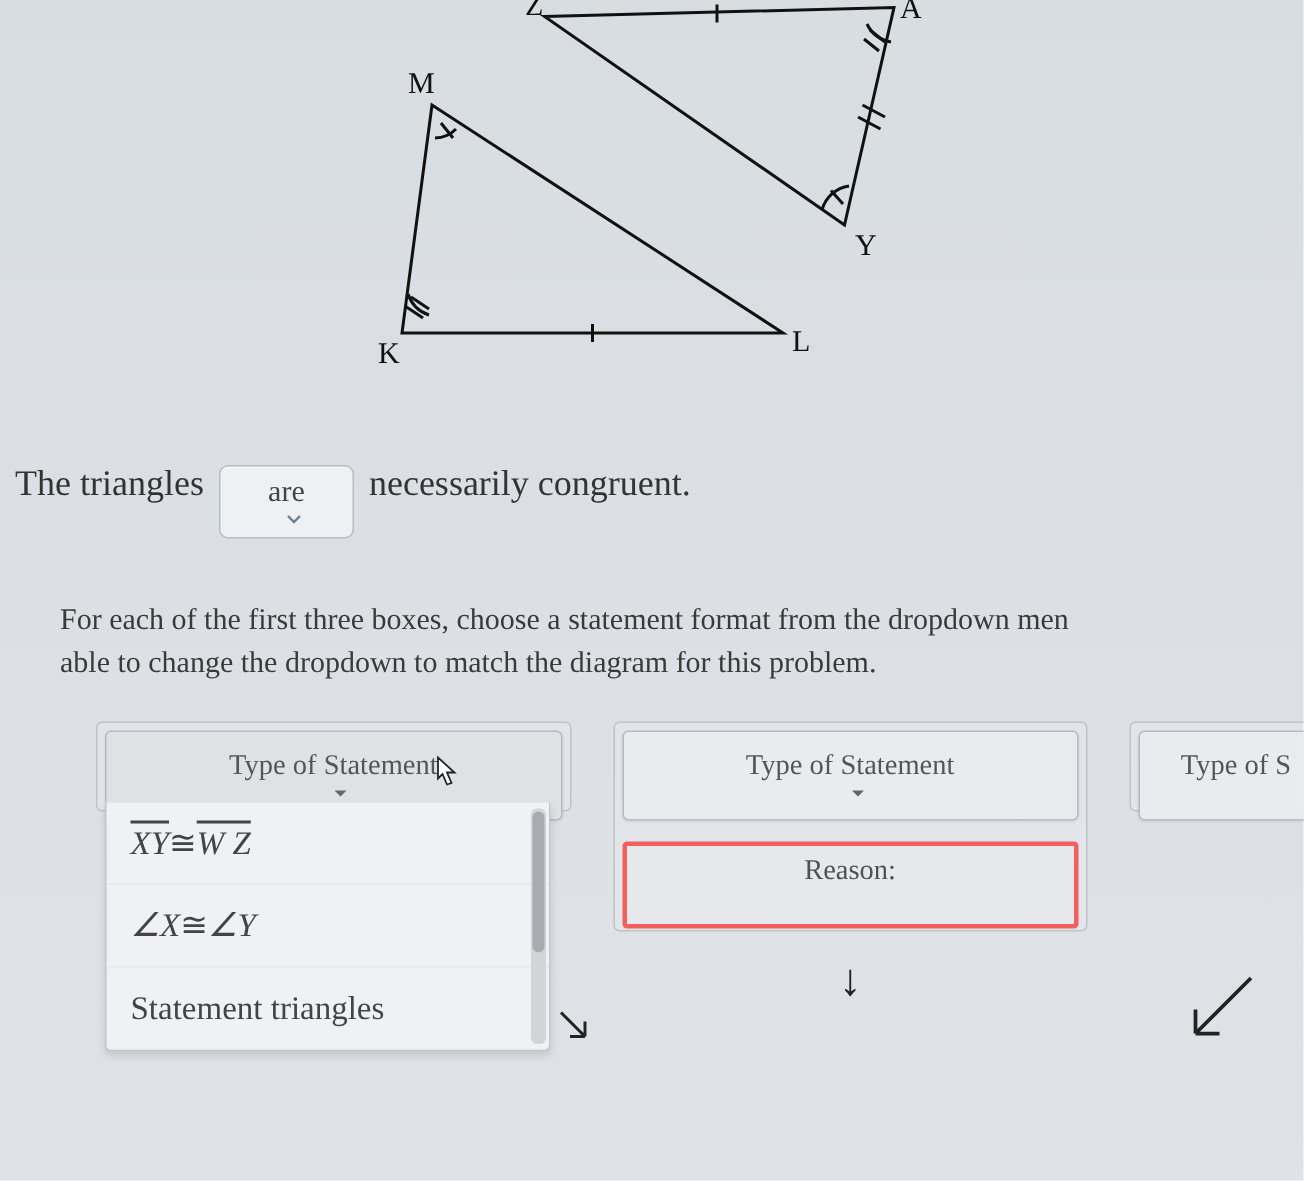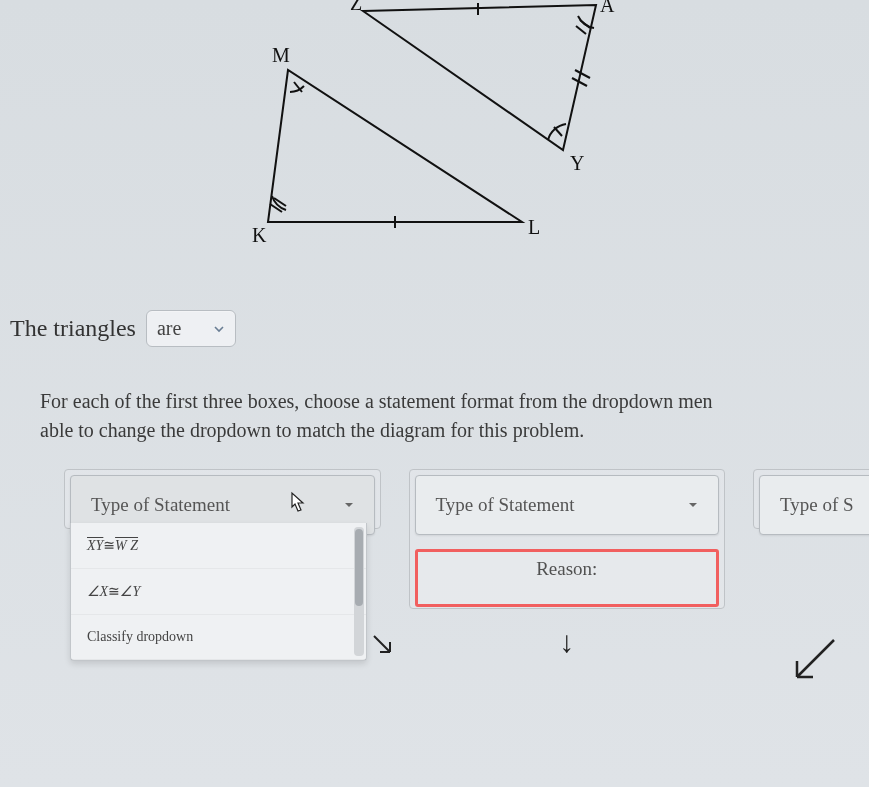--- a/index.html
+++ b/index.html
@@ -16,38 +16,38 @@
     position: relative;
     width: 100%;
     height: 280px;
   }
   .diagram-area svg {
     position: absolute;
     top: 0; left: 0;
   }
   .sentence-row {
     display: flex;
-    align-items: center;
     gap: 10px;
     padding: 30px 10px 10px 10px;
     font-size: 24px;
     color: #333;
   }
   .select-box {
     display: inline-flex;
     align-items: center;
     justify-content: space-between;
     background: #eef0f3;
     border: 1px solid #b8bdc2;
     border-radius: 6px;
     padding: 6px 10px;
     font-size: 20px;
     color: #444;
     min-width: 90px;
     box-shadow: inset 0 1px 0 rgba(255,255,255,0.3);
+    flex-direction: column;
   }
   .chev {
     margin-left: 10px;
     display: inline-block;
   }
   .chev svg { display:block; }
   .instructions {
     padding: 30px 10px 0 40px;
     font-size: 20px;
     color: #3a3a3a;
@@ -69,20 +69,21 @@
     align-items:center;
     justify-content:space-between;
     background: #e9ecee;
     border: 1px solid #b6bbc0;
     border-radius: 4px;
     padding: 12px 20px;
     font-size: 19px;
     color: #555;
     height: 60px;
     box-shadow: 0 1px 2px rgba(0,0,0,0.08);
+    flex-direction: column;
   }
   .stmt-dropdown.hover {
     background:#dfe2e4;
   }
   .cursor-icon {
     position:absolute;
     left: 215px;
     top: 16px;
     pointer-events:none;
   }
@@ -92,21 +93,21 @@
     left: 0;
     right: 8px;
     background: #eff1f3;
     border: 1px solid #c2c6ca;
     border-top: none;
     border-radius: 0 0 4px 4px;
     box-shadow: 0 3px 6px rgba(0,0,0,0.12);
   }
   .dropdown-menu .opt {
     padding: 14px 16px;
-    font-size: 14px;
+    font-size: 22px;
     color: #444;
     border-bottom: 1px solid rgba(0,0,0,0.04);
     display:flex;
     align-items:center;
     font-family: Georgia, serif;
   }
   .dropdown-menu .opt:last-child { border-bottom:none; color:#777;}
   .scrollbar-fake {
     position:absolute;
     right: 2px;
@@ -215,20 +216,21 @@
 <div class="sentence-row">
   <span>The triangles</span>
   <span class="select-box">
     <span>are</span>
     <span class="chev">
       <svg width="12" height="12" viewBox="0 0 12 12">
           <path d="M2 4 L6 8 L10 4" stroke="#6a7e94" stroke-width="1.6" fill="none"></path>
         </svg>
     </span>
   </span>
+  <span>necessarily congruent.</span>
 </div>
 
 <div class="instructions">
   <span>For each of the first three boxes, choose a statement format from the dropdown men</span><br>
   <span>able to change the dropdown to match the diagram for this problem.</span>
 </div>
 
 <div class="proof-row">
 
   <div class="col">
@@ -251,21 +253,21 @@
         <span class="math-overline">XY</span>
         <span> ≅ </span>
         <span class="math-overline">W Z</span>
       </div>
       <div class="opt">
         <span class="angle-sym">∠X</span>
         <span> ≅ </span>
         <span class="angle-sym">∠Y</span>
       </div>
       <div class="opt">
-        <span>Classify dropdown</span>
+        <span>Statement triangles</span>
       </div>
       <div class="scrollbar-fake">
         <div class="scrollbar-thumb"></div>
       </div>
       <div class="corner-arrow">
         <svg width="26" height="26" viewBox="0 0 26 26">
             <path d="M4 4 L20 20 M20 20 L20 10 M20 20 L10 20" stroke="#222" stroke-width="2" fill="none"></path>
           </svg>
       </div>
     </div>

